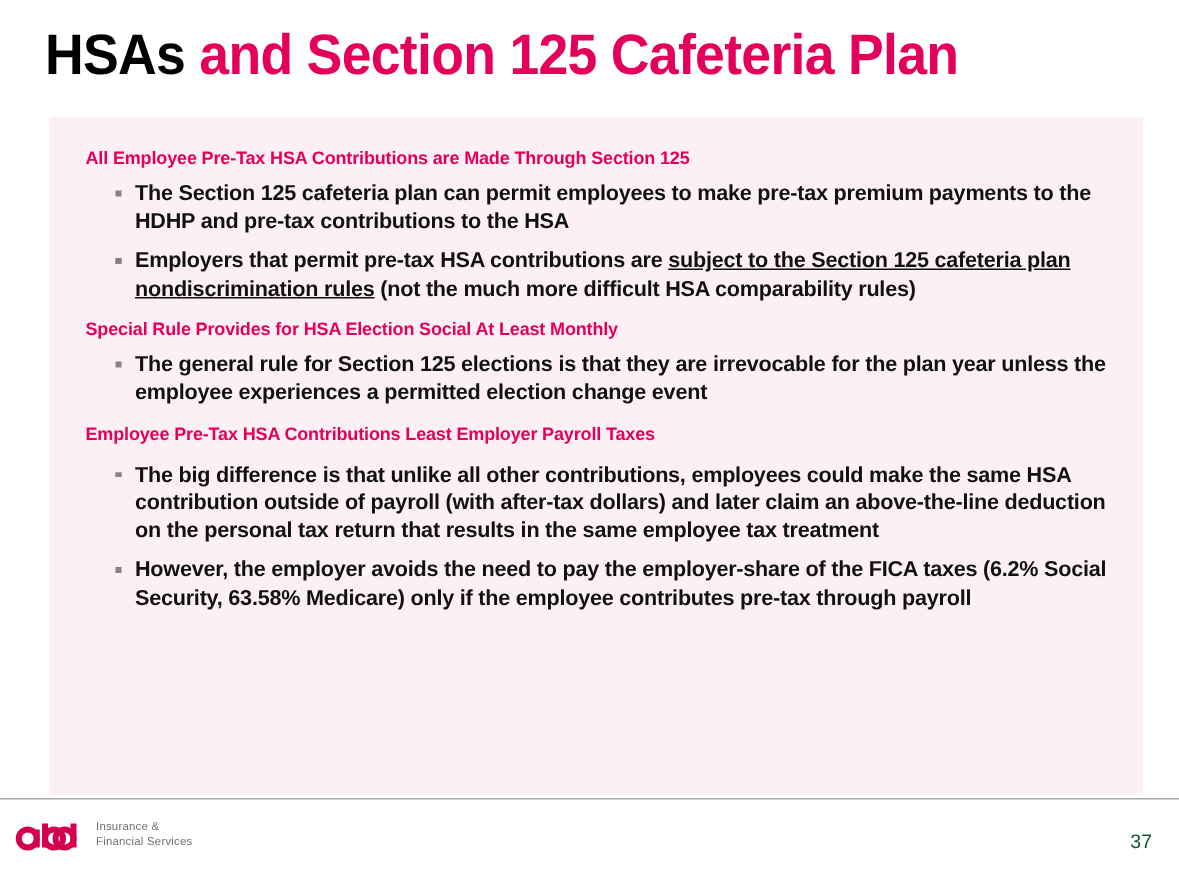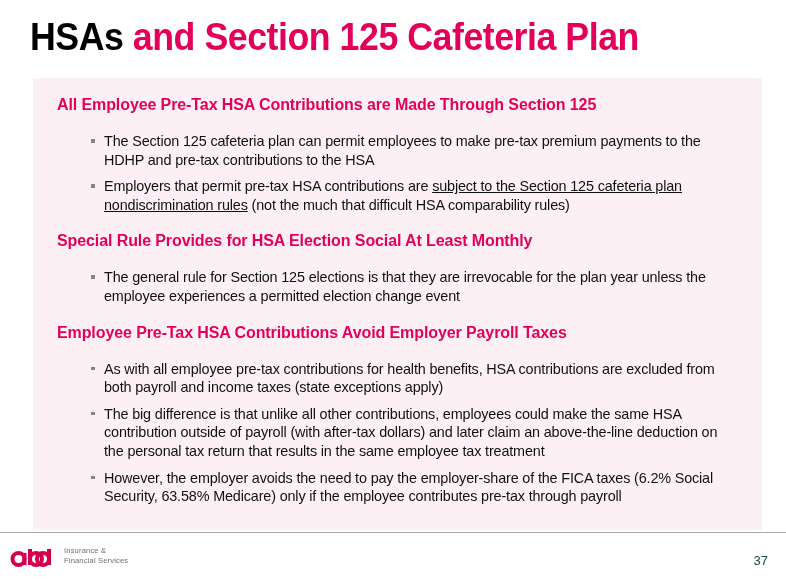--- a/index.html
+++ b/index.html
@@ -40,31 +40,32 @@
     height: 452px;
     background: #FCF0F4;
     box-sizing: border-box;
     padding: 10px 14px 0 14px;
   }
 
   .section { margin: 0 0 4px 0; }
 
   .section-heading {
     color: #E4005A;
-    font-size: 16px;
+    font-size: 12px;
     font-weight: bold;
     line-height: 22px;
     margin: 6px 0 4px 10px;
     letter-spacing: -0.1px;
   }
 
   .bullets {
     list-style: none;
-    margin: 16px;
+    margin: 2px;
     padding: 0;
+    font-weight: bold;
   }
 
   .bullet {
     position: relative;
     color: #111111;
     font-size: 14.4px;
     line-height: 18.6px;
     margin: 0 0 8px 0;
     padding-left: 41px;
     letter-spacing: -0.15px;
@@ -124,33 +125,33 @@
 <div class="slide-title">
   <span class="title-black">HSAs</span><span class="title-pink"> and Section 125 Cafeteria Plan</span>
 </div>
 
 <div class="content-panel" id="content-panel">
     <div class="section">
       <div class="section-heading">All Employee Pre-Tax HSA Contributions are Made Through Section 125</div>
       <ul class="bullets">
         <li class="bullet"><span class="bullet-marker"></span><span>The Section 125 cafeteria plan can permit employees to make pre-tax premium payments to the HDHP and pre-tax contributions to the HSA</span></li>
         <li class="bullet"><span class="bullet-marker"></span></li>
-        <li class="bullet"><span class="bullet-marker"></span><span>Employers that permit pre-tax HSA contributions are </span><span class="u">subject to the Section 125 cafeteria plan nondiscrimination rules</span><span> (not the much that difficult HSA comparability rules)</span></li>
+        <li class="bullet"><span class="bullet-marker"></span><span>Employers that permit pre-tax HSA contributions are </span><span class="u">subject to the Section 125 cafeteria plan nondiscrimination rules</span><span> (not the much more difficult HSA comparability rules)</span></li>
       </ul>
     </div>
     <div class="section">
       <div class="section-heading">Special Rule Provides for HSA Election Social At Least Monthly</div>
       <ul class="bullets">
         <li class="bullet"><span class="bullet-marker"></span><span>The general rule for Section 125 elections is that they are irrevocable for the plan year unless the employee experiences a permitted election change event</span></li>
       </ul>
     </div>
     <div class="section">
-      <div class="section-heading">Employee Pre-Tax HSA Contributions Avoid Employer Payroll Taxes</div>
+      <div class="section-heading">Employee Pre-Tax HSA Contributions Least Employer Payroll Taxes</div>
       <ul class="bullets">
-        <li class="bullet"><span class="bullet-marker"></span><span>As with all employee pre-tax contributions for health benefits, HSA contributions are excluded from both payroll and income taxes (state exceptions apply)</span></li>
+        <li class="bullet"><span class="bullet-marker"></span></li>
         <li class="bullet"><span class="bullet-marker"></span><span>The big difference is that unlike all other contributions, employees could make the same HSA contribution outside of payroll (with after-tax dollars) and later claim an above-the-line deduction on the personal tax return that results in the same employee tax treatment</span></li>
         <li class="bullet"><span class="bullet-marker"></span><span>However, the employer avoids the need to pay the employer-share of the FICA taxes (6.2% Social Security, 63.58% Medicare) only if the employee contributes pre-tax through payroll</span></li>
       </ul>
     </div>
   </div>
 
 <div class="footer-rule"></div>
 
 <div class="footer-logo">
   <svg class="logo-mark" width="47" height="22" viewBox="0 0 94 44" aria-hidden="true">

